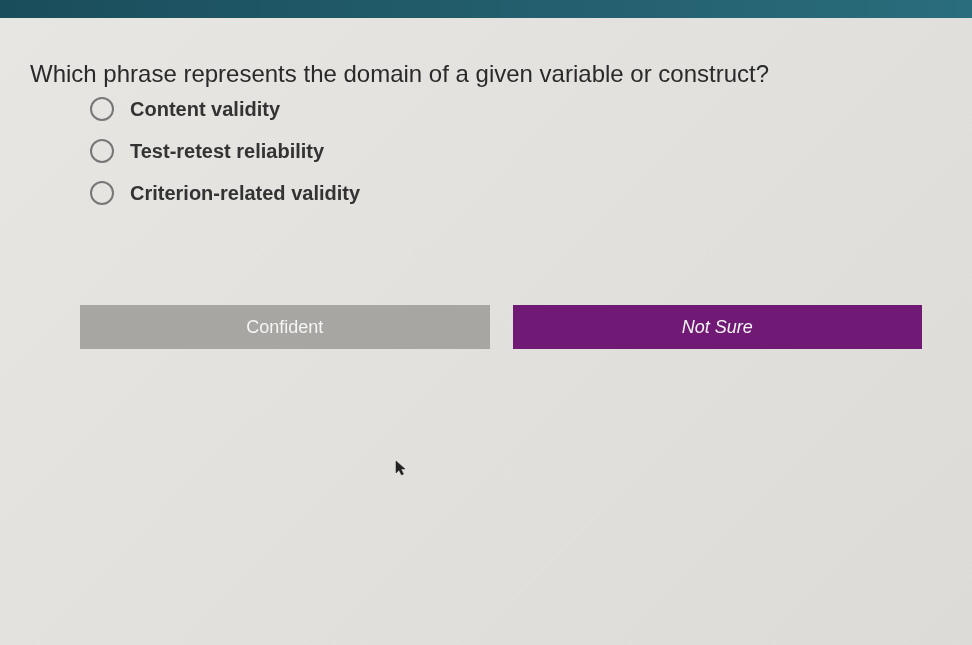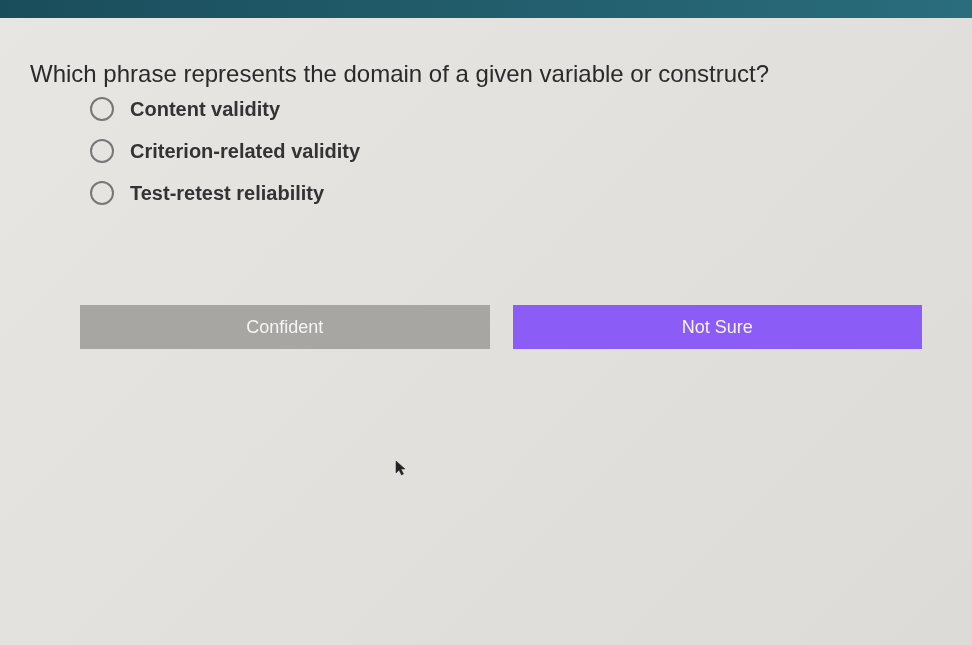--- a/index.html
+++ b/index.html
@@ -67,21 +67,22 @@
       color: #f5f5f5;
       font-size: 18px;
       font-weight: 400;
       cursor: pointer;
       font-family: inherit;
     }
     .confidence-btn:first-child {
       background: #a8a6a3;
     }
     .confidence-btn:last-child {
-      background: #8b5cf6;
+      background: #701a75;
+      font-style: italic;
     }
     .cursor-icon {
       position: absolute;
       left: 395px;
       top: 460px;
       width: 14px;
       height: 18px;
       pointer-events: none;
     }
   </style>
@@ -93,25 +94,25 @@
 <div class="question-container">
   <div class="question-text">Which phrase represents the domain of a given variable or construct?</div>
 
   <div class="options-list">
     <div class="option-row">
       <div class="radio-circle"></div>
       <span class="option-label">Content validity</span>
     </div>
     <div class="option-row">
       <div class="radio-circle"></div>
-      <span class="option-label">Criterion-related validity</span>
+      <span class="option-label">Test-retest reliability</span>
     </div>
     <div class="option-row">
       <div class="radio-circle"></div>
-      <span class="option-label">Test-retest reliability</span>
+      <span class="option-label">Criterion-related validity</span>
     </div>
   </div>
 </div>
 
 <div class="confidence-buttons">
   <button class="confidence-btn">Confident</button>
   <button class="confidence-btn">Not Sure</button>
 </div>
 
 <svg class="cursor-icon" viewBox="0 0 14 18">

